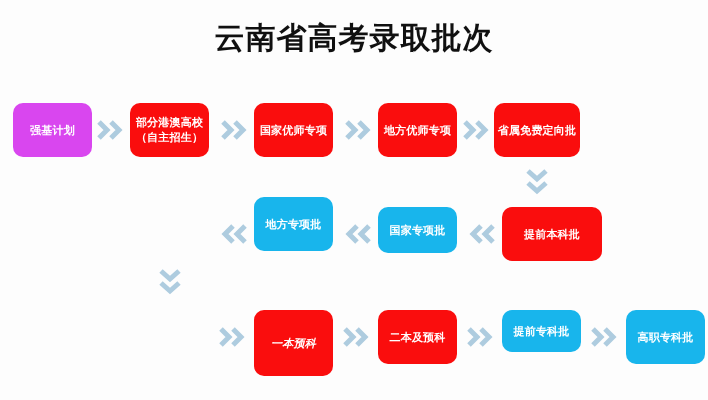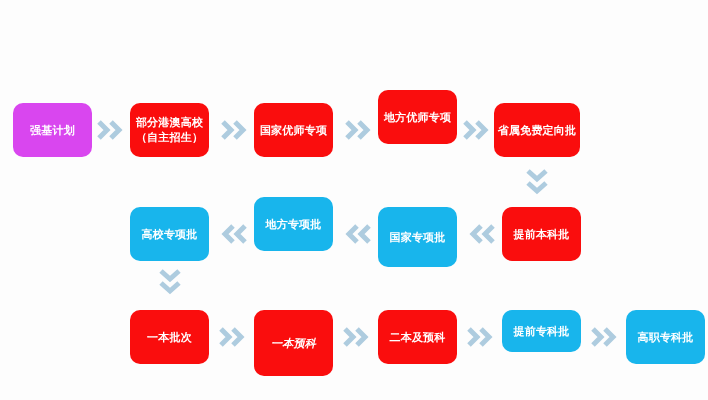--- a/index.html
+++ b/index.html
@@ -60,35 +60,36 @@
     color: #aeccdf;
     display: block;
   }
   .arrow svg { display: block; }
 </style>
 </head>
 <body>
 
 <div id="canvas">
 
+  <div id="title">云南省高考录取批次</div>
 
   <div class="node c-gold" style="left:13px; top:103px; width:79px; height:54px;">
     <span class="node-label">强基计划</span>
   </div>
 
   <div class="node c-red" style="left:130px; top:103px; width:79px; height:54px;">
     <span class="node-label">部分港澳高校
 （自主招生）</span>
   </div>
 
   <div class="node c-red" style="left:254px; top:103px; width:79px; height:54px;justify-content:center;">
     <span class="node-label">国家优师专项</span>
   </div>
 
-  <div class="node c-red" style="left:378px; top:90px; width:79px; height:54px;">
+  <div class="node c-red" style="left:378px; top:103px; width:79px; height:54px;">
     <span class="node-label">地方优师专项</span>
   </div>
 
   <div class="node c-red" style="left:494px; top:103px; width:86px; height:54px;text-align:right;">
     <span class="node-label">省属免费定向批</span>
   </div>
 
   <span class="arrow" style="left:96px; top:118px;">
     <svg width="30" height="24" viewBox="0 0 30 24" aria-hidden="true">
       <path d="M3 4 L11 12 L3 20" fill="none" stroke="#aeccdf" stroke-width="5" stroke-linecap="butt" stroke-linejoin="miter"></path>
@@ -114,33 +115,30 @@
     </svg>
   </span>
 
   <span class="arrow" style="left:524px; top:167px;">
     <svg width="26" height="32" viewBox="0 0 26 32" aria-hidden="true">
       <path d="M4 4 L13 12 L22 4" fill="none" stroke="#aeccdf" stroke-width="5"></path>
       <path d="M4 16 L13 24 L22 16" fill="none" stroke="#aeccdf" stroke-width="5"></path>
     </svg>
   </span>
 
-  <div class="node c-blue" style="left:130px; top:207px; width:79px; height:54px;">
-    <span class="node-label">高校专项批</span>
-  </div>
 
   <div class="node c-blue" style="left:254px; top:197px; width:79px; height:54px;">
     <span class="node-label">地方专项批</span>
   </div>
 
-  <div class="node c-blue" style="left:378px; top:207px; width:79px; height:60px;">
+  <div class="node c-blue" style="left:378px; top:207px; width:79px; height:46px;">
     <span class="node-label">国家专项批</span>
   </div>
 
-  <div class="node c-red" style="left:502px; top:207px; width:79px; height:54px;">
+  <div class="node c-red" style="left:502px; top:207px; width:100px; height:54px;">
     <span class="node-label">提前本科批</span>
   </div>
 
   <span class="arrow" style="left:218px; top:222px;">
     <svg width="30" height="24" viewBox="0 0 30 24" aria-hidden="true">
       <path d="M27 4 L19 12 L27 20" fill="none" stroke="#aeccdf" stroke-width="5"></path>
       <path d="M15 4 L7 12 L15 20" fill="none" stroke="#aeccdf" stroke-width="5"></path>
     </svg>
   </span>
   <span class="arrow" style="left:342px; top:222px;">
@@ -156,23 +154,20 @@
     </svg>
   </span>
 
   <span class="arrow" style="left:157px; top:267px;">
     <svg width="26" height="32" viewBox="0 0 26 32" aria-hidden="true">
       <path d="M4 4 L13 12 L22 4" fill="none" stroke="#aeccdf" stroke-width="5"></path>
       <path d="M4 16 L13 24 L22 16" fill="none" stroke="#aeccdf" stroke-width="5"></path>
     </svg>
   </span>
 
-  <div class="node c-red" style="left:130px; top:310px; width:79px; height:54px;">
-    <span class="node-label">一本批次</span>
-  </div>
 
   <div class="node c-red" style="left:254px; top:310px; width:79px; height:66px;font-style:italic;">
     <span class="node-label">一本预科</span>
   </div>
 
   <div class="node c-red" style="left:378px; top:310px; width:79px; height:54px;">
     <span class="node-label">二本及预科</span>
   </div>
 
   <div class="node c-blue" style="left:502px; top:310px; width:79px; height:42px;">

